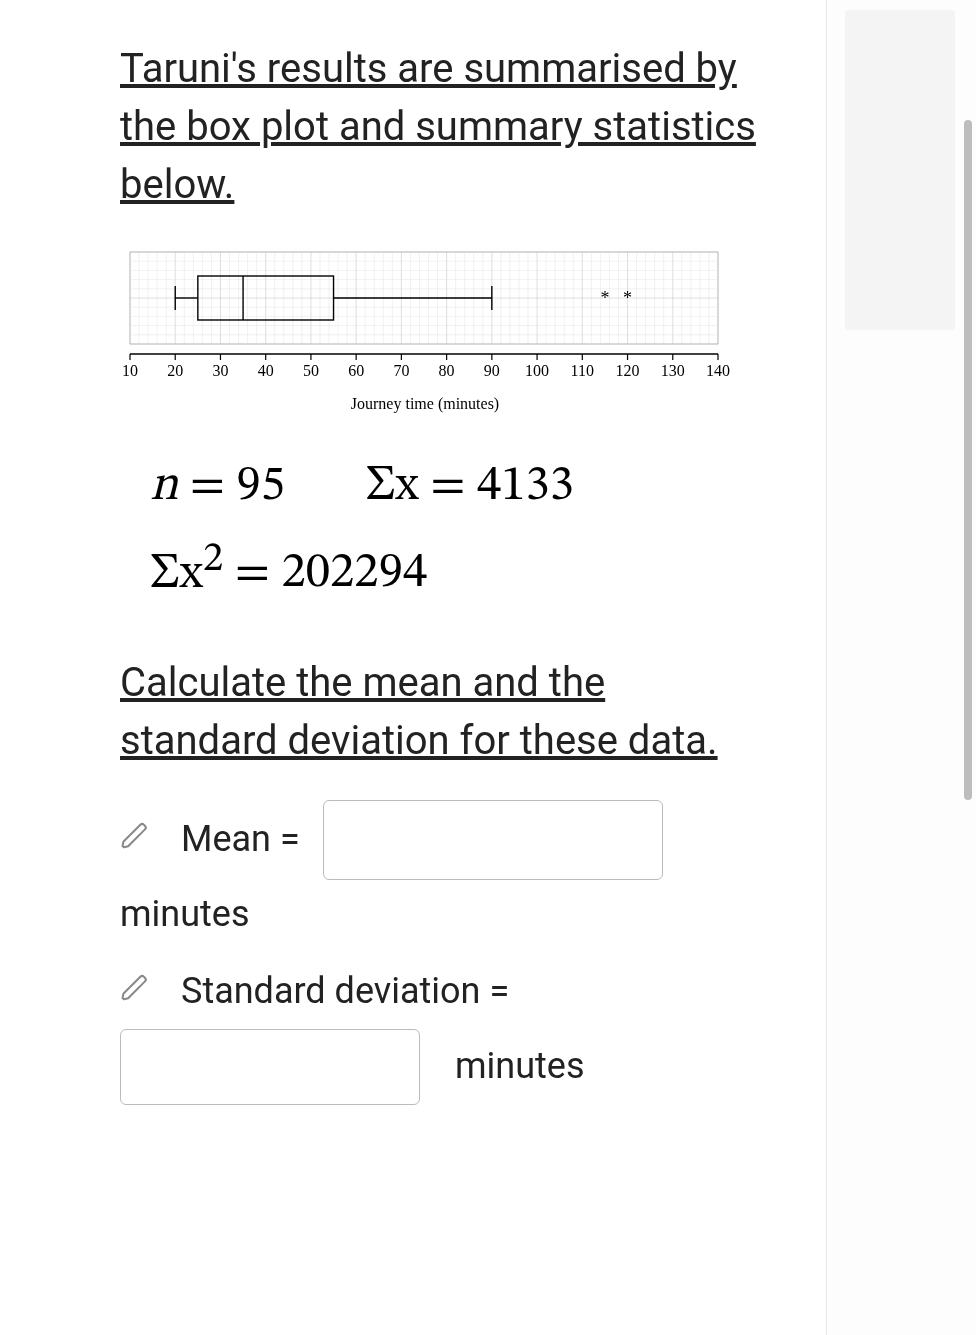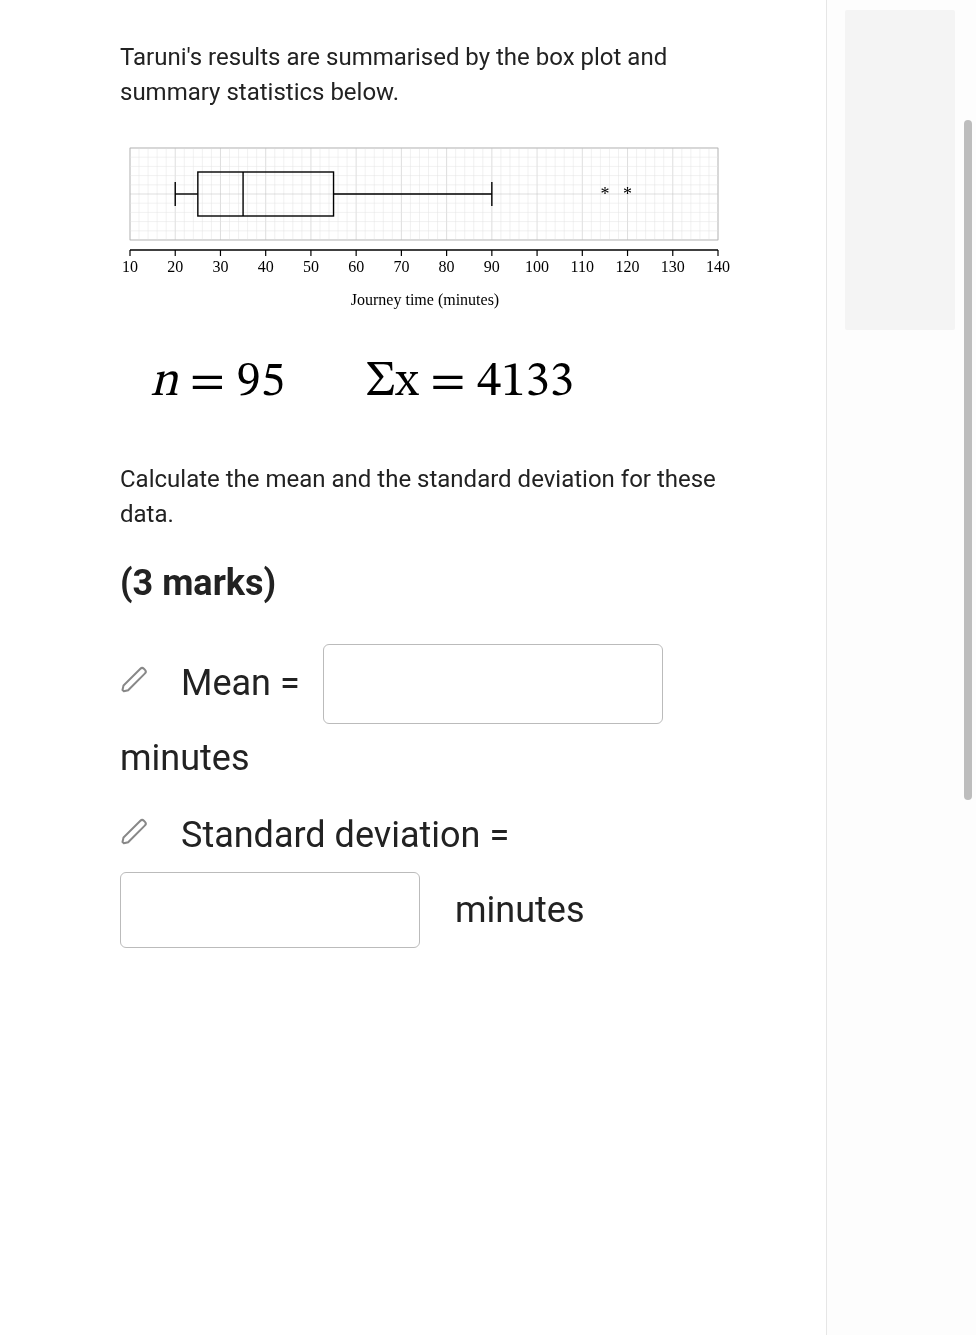--- a/index.html
+++ b/index.html
@@ -10,25 +10,26 @@
     width: 976px;
     height: 1335px;
     position: relative;
     overflow: hidden;
   }
   .page {
     padding: 40px 60px 40px 120px;
     width: 820px;
   }
   .qtext {
-    font-size: 24px;
+    font-size: 40px;
     line-height: 1.45;
     color: #222;
     font-weight: 400;
     margin-bottom: 30px;
+    text-decoration: underline;
   }
   .boxplot-container {
     margin: 20px 0 30px 0;
   }
   .formula-block {
     font-family: "Cambria Math", "STIX Two Math", "Times New Roman", serif;
     font-size: 49px;
     color: #000;
     margin: 30px 0 40px 30px;
     line-height: 1.6;
@@ -257,25 +258,29 @@
   <div class="formula-block">
     <div class="formula-row">
       <span class="italic">n</span>
       <span>=</span>
       <span>95</span>
       &nbsp;&nbsp;&nbsp;&nbsp;&nbsp;
       <span><span>Σx</span></span>
       <span>=</span>
       <span>4133</span>
     </div>
+    <div class="formula-row">
+      <span><span>Σx</span><sup>2</sup></span>
+      <span>=</span>
+      <span>202294</span>
+    </div>
   </div>
 
   <div class="qtext">Calculate the mean and the standard deviation for these data.</div>
 
-  <div class="marks">(3 marks)</div>
 
   <div class="answer-row">
     <span class="answer-inline">
       <span class="pencil-icon">
         <svg width="30" height="30" viewBox="0 0 24 24">
             <path fill="none" stroke="#888" stroke-width="1.6" d="M3 21l3.5-.8L20 6.7a2 2 0 0 0 0-2.8l-.9-.9a2 2 0 0 0-2.8 0L2.8 16.5 2 20z"></path>
           </svg>
       </span>
       <span>Mean =</span>
       <input class="answer-input" type="text" style="">

